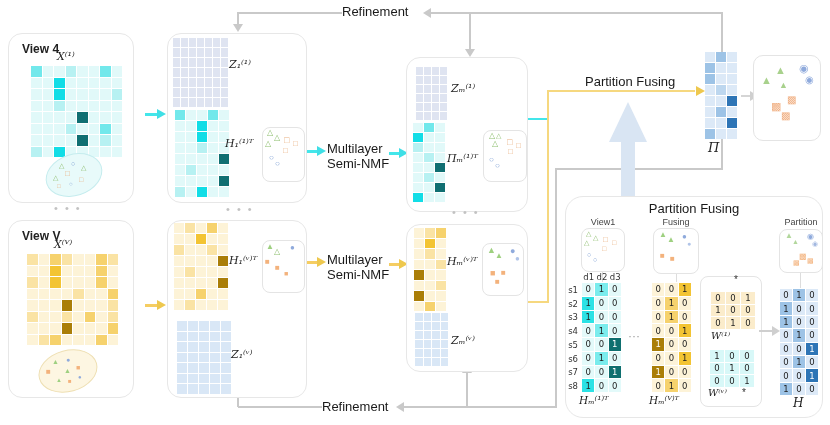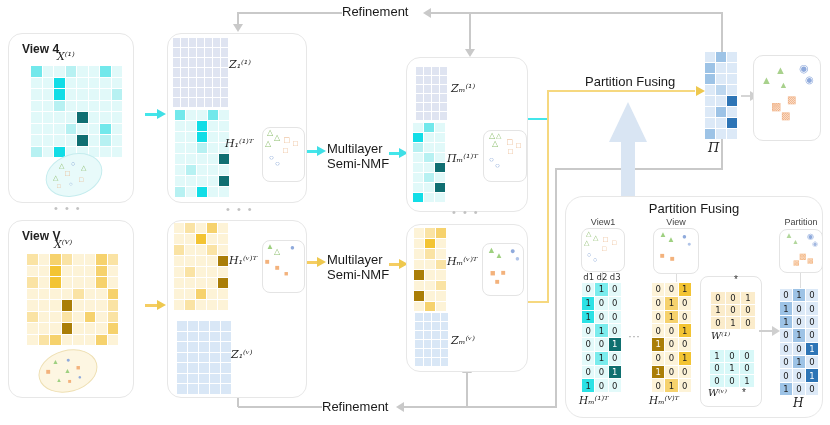--- a/index.html
+++ b/index.html
@@ -651,21 +651,21 @@
       <span style="left: 5px; top: 2px; font-size: 7px; color: rgb(143, 191, 112);">△</span>
       <span style="left: 12px; top: 6px; font-size: 7px; color: rgb(143, 191, 112);">△</span>
       <span style="left: 22px; top: 8px; font-size: 8px; color: rgb(233, 177, 131);">□</span>
       <span style="left: 31px; top: 11px; font-size: 7px; color: rgb(233, 177, 131);">□</span>
       <span style="left: 3px; top: 11px; font-size: 7px; color: rgb(143, 191, 112);">△</span>
       <span style="left: 21px; top: 17px; font-size: 7px; color: rgb(233, 177, 131);">□</span>
       <span style="left: 6px; top: 23px; font-size: 7px; color: rgb(126, 159, 211);">○</span>
       <span style="left: 12px; top: 28px; font-size: 7px; color: rgb(126, 159, 211);">○</span>
     </div>
 
-  <div class="pflab" style="left:653px;top:217px;width:46px">View</div>
+  <div class="pflab" style="left:653px;top:217px;width:46px">Fusing</div>
   <div class="mbox" style="left:653px;top:228px;width:46px;height:46px"></div>
   <div class="clusterwrap" style="left:653px;top:228px;width:46px;height:46px">
       <span style="left: 6px; top: 3px; font-size: 8px; color: rgb(158, 208, 128);">▲</span>
       <span style="left: 14px; top: 8px; font-size: 8px; color: rgb(158, 208, 128);">▲</span>
       <span style="left: 29px; top: 5px; font-size: 8px; color: rgb(143, 170, 220);">●</span>
       <span style="left: 34px; top: 12px; font-size: 7px; color: rgb(176, 196, 232);">●</span>
       <span style="left: 7px; top: 24px; font-size: 8px; color: rgb(243, 178, 124);">■</span>
       <span style="left: 17px; top: 27px; font-size: 8px; color: rgb(243, 178, 124);">■</span>
     </div>
 
@@ -682,20 +682,30 @@
     </div>
 
   <div class="thin" style="left:602px;top:272px;width:1px;height:10px"></div>
   <div class="thin" style="left:676px;top:274px;width:1px;height:8px"></div>
   <div class="thin" style="left:800px;top:273px;width:1px;height:15px"></div>
 
   <div class="dheads" style="left:582px;top:272px">
       <div>d1</div>
       <div>d2</div>
       <div>d3</div>
+    </div>
+  <div class="slabels" style="left:562px;top:283px;width:18px">
+      <div>s1</div>
+      <div>s2</div>
+      <div>s3</div>
+      <div>s4</div>
+      <div>s5</div>
+      <div>s6</div>
+      <div>s7</div>
+      <div>s8</div>
     </div>
   <div class="vtable" style="left: 582px; top: 283px; grid-template-columns: repeat(3, 12.3px); grid-auto-rows: 12.75px;">
       <div style="background: rgb(227, 250, 250);">0</div>
       <div style="background: rgb(122, 236, 237);">1</div>
       <div style="background: rgb(227, 250, 250);">0</div>
       <div style="background: rgb(44, 226, 229);">1</div>
       <div style="background: rgb(227, 250, 250);">0</div>
       <div style="background: rgb(227, 250, 250);">0</div>
       <div style="background: rgb(44, 226, 229);">1</div>
       <div style="background: rgb(227, 250, 250);">0</div>

